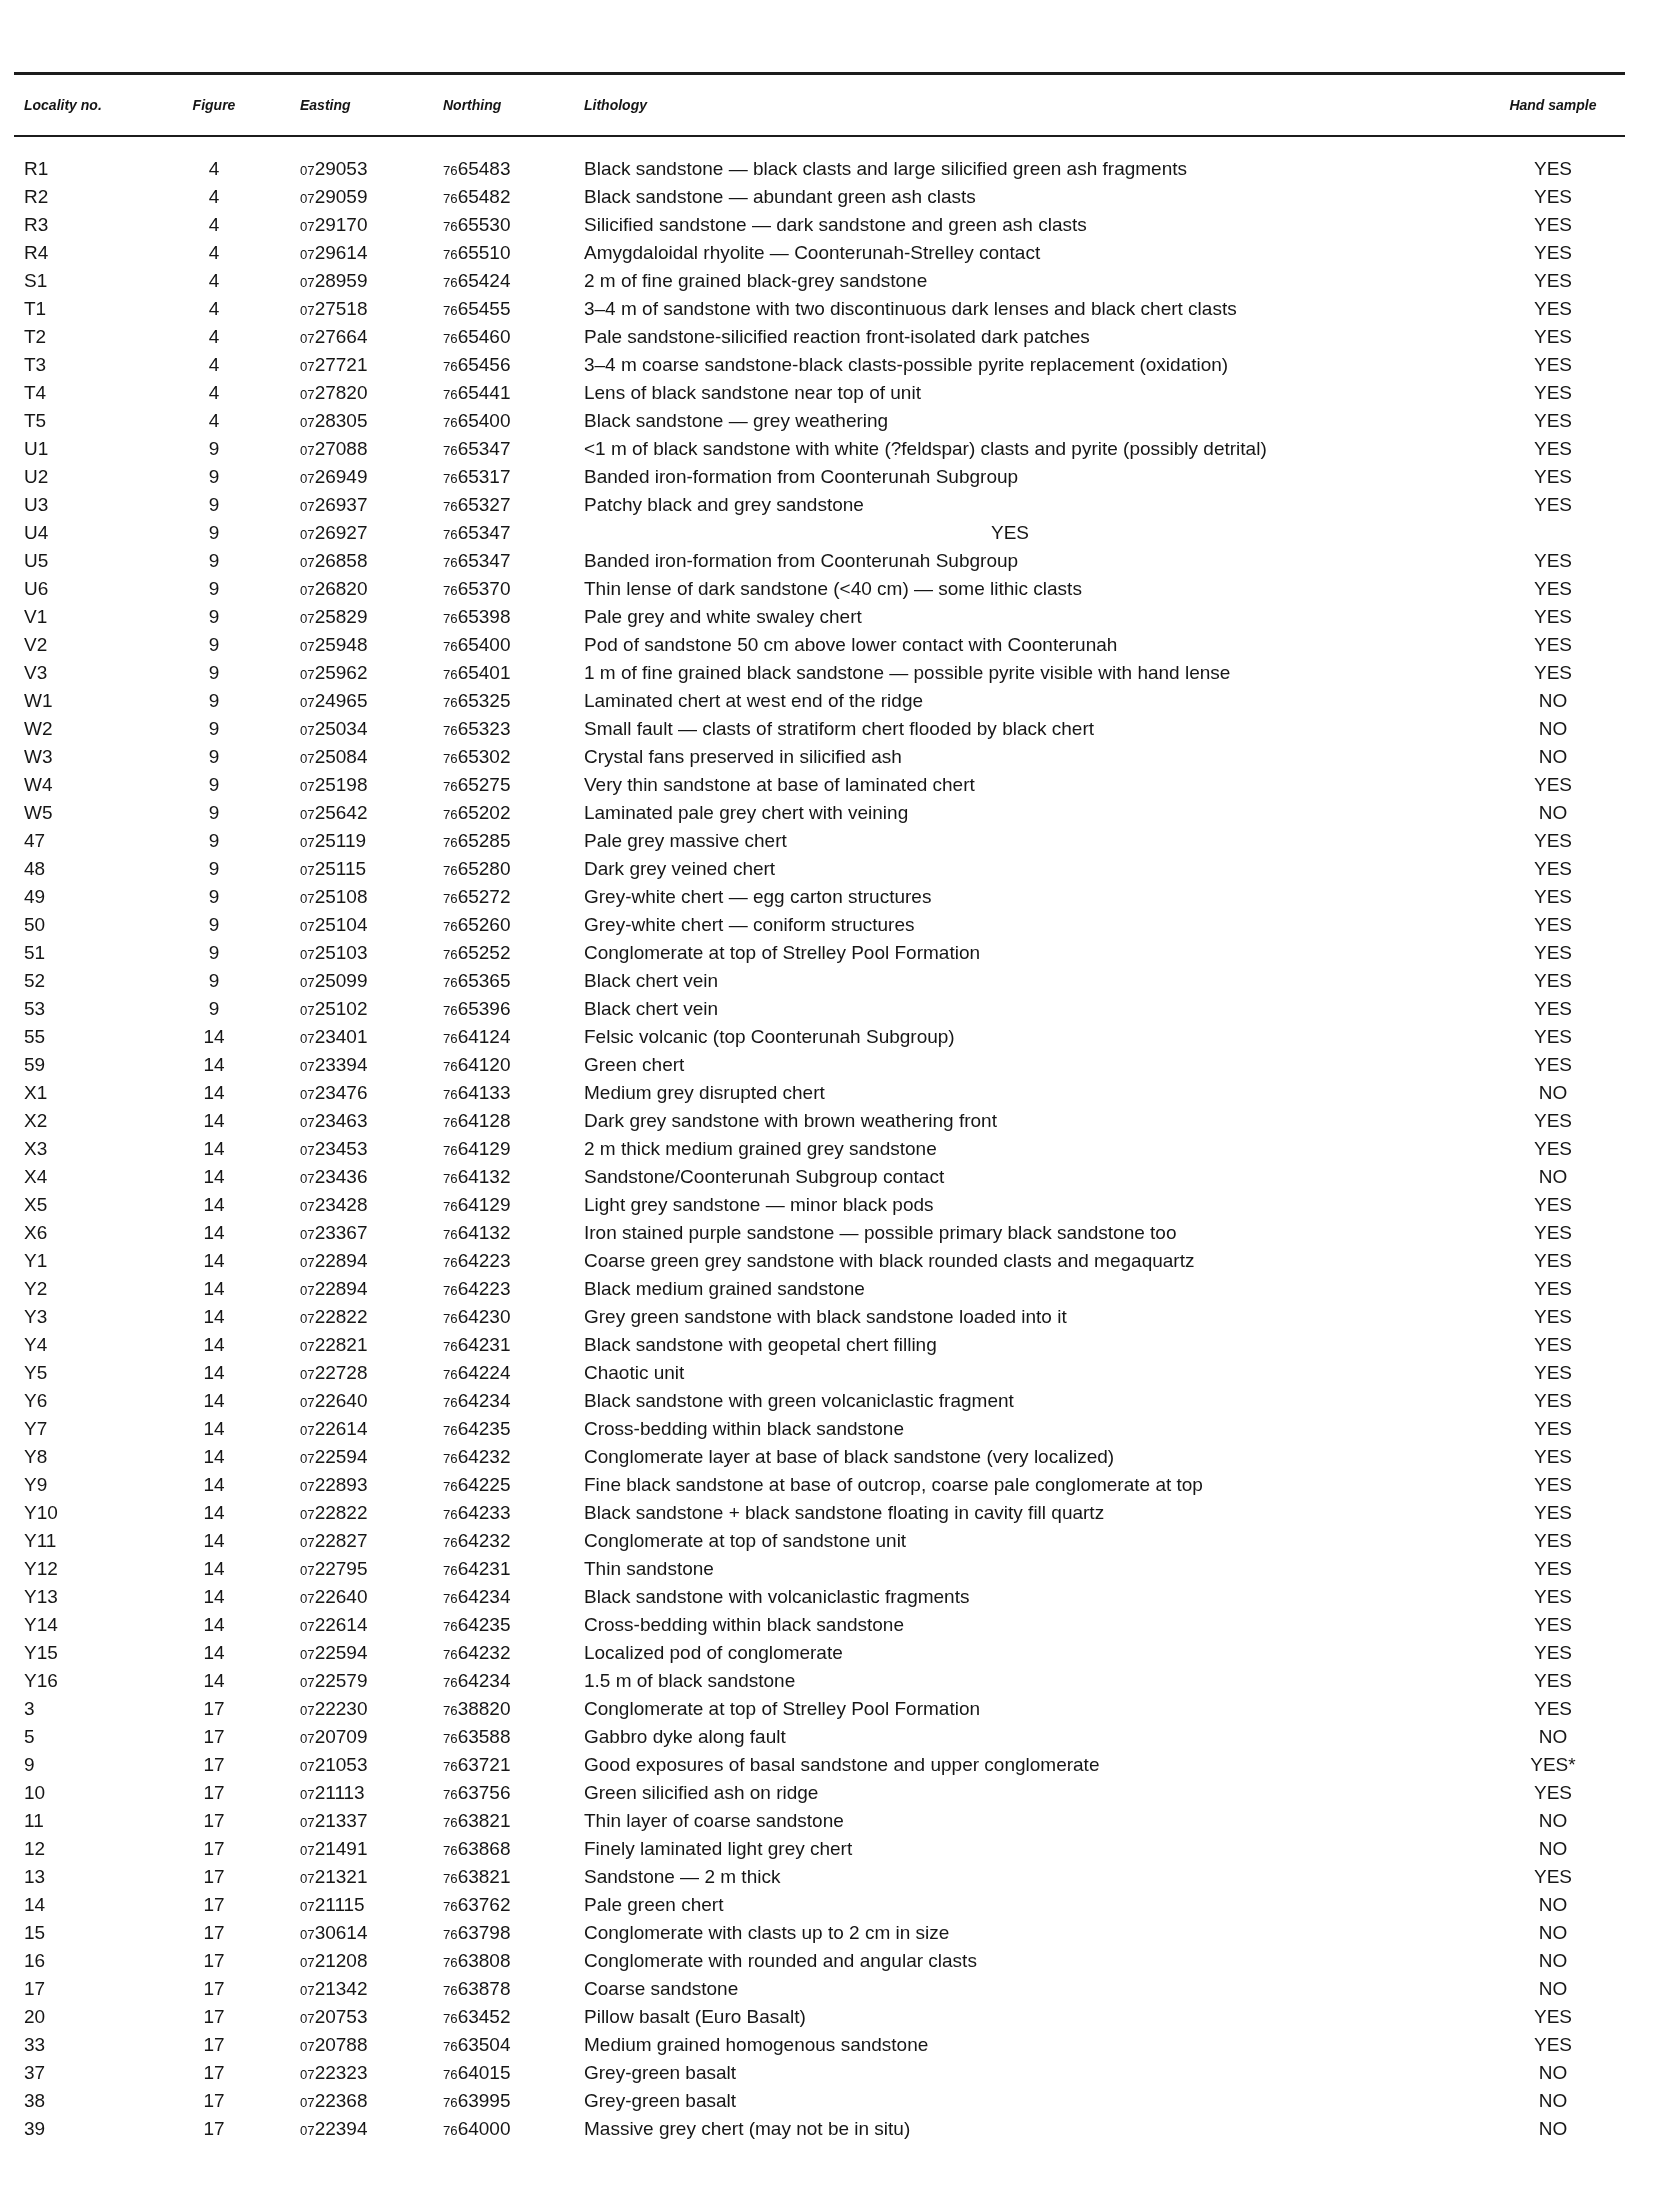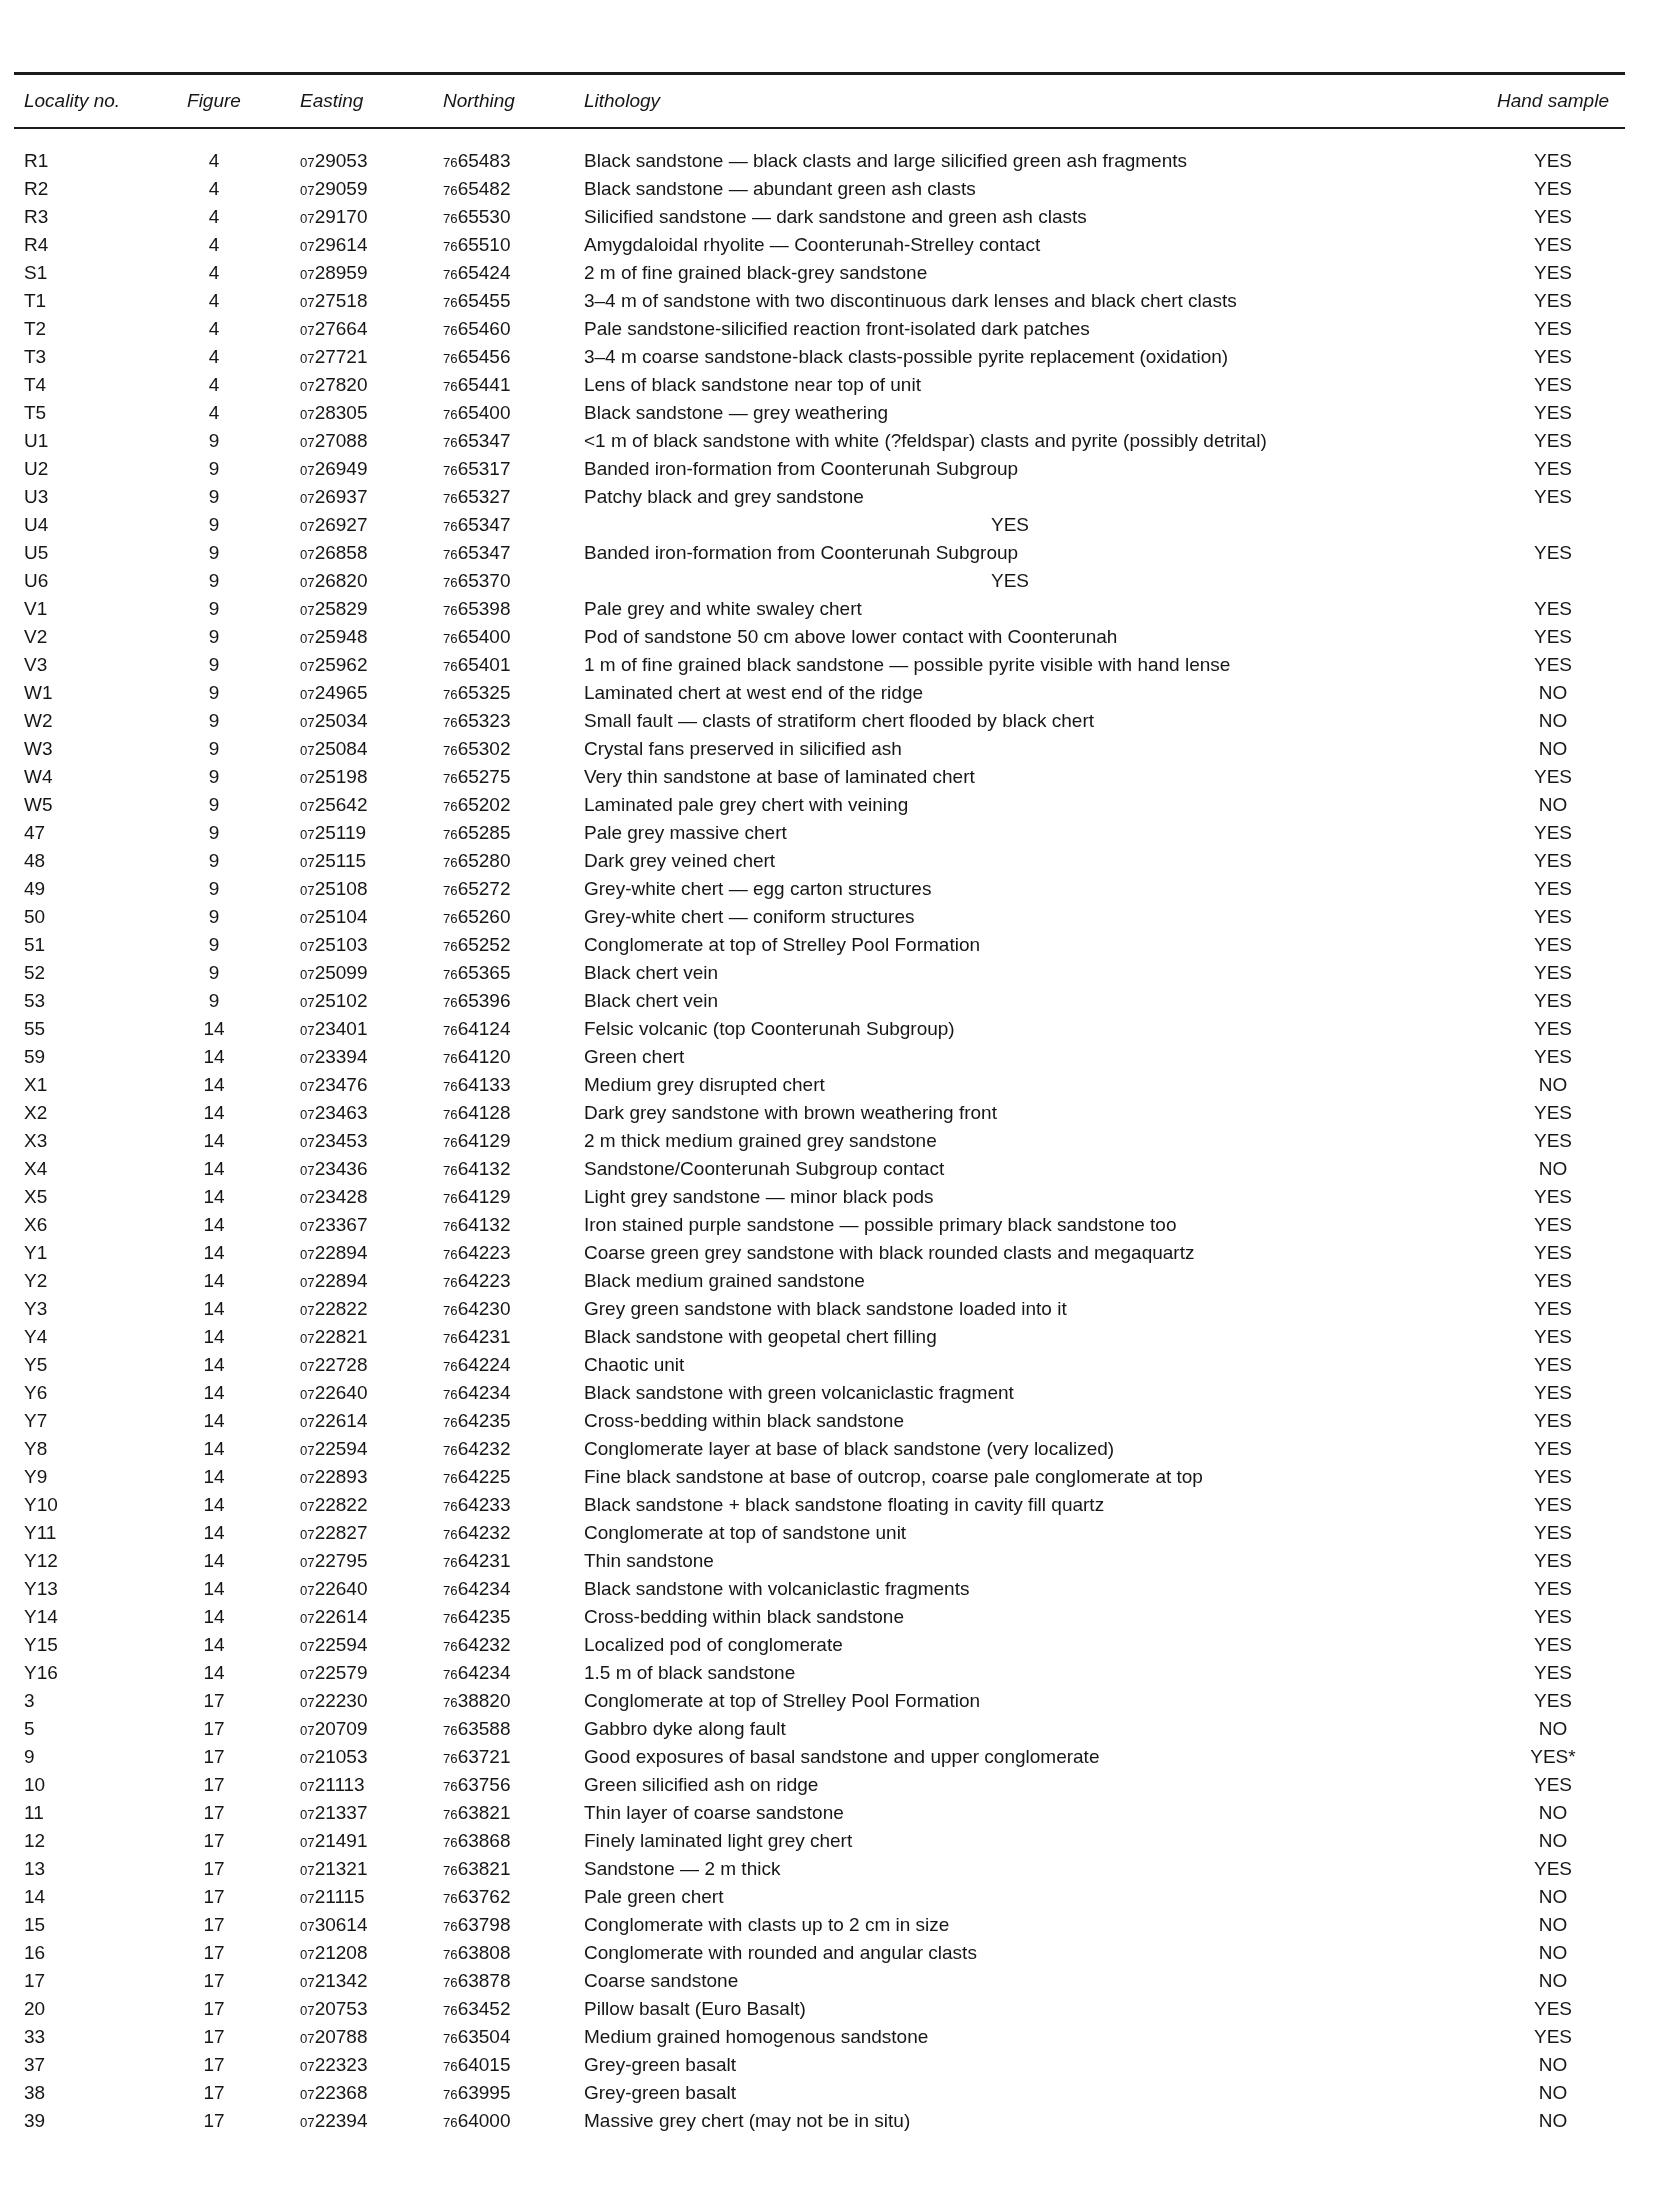--- a/index.html
+++ b/index.html
@@ -27,23 +27,24 @@
     height: 1.6px;
     background: #1c1c1c;
   }
   .grid-row {
     display: grid;
     grid-template-columns: 148px 84px 140px 141px 946px 140px;
     padding-left: 9.6px;
     align-items: center;
   }
   .header-row {
-    height: 52px;
+    height: 60px;
     font-style: italic;
-    font-size: 19px;
+    font-size: 14px;
+    font-weight: bold;
   }
   .cell-loc      { text-align: left; }
   .cell-fig      { text-align: center; }
   .cell-east     { text-align: left; padding-left: 44px; }
   .cell-north    { text-align: left; padding-left: 47px; }
   .cell-lith     { text-align: left; padding-left: 47px; white-space: nowrap; }
   .cell-sample   { text-align: center; }
   .tbody {
     padding-top: 18px;
   }
@@ -209,20 +210,21 @@
       <div class="cell-north"><span class="coord-prefix">76</span><span class="coord-main">65347</span></div>
       <div class="cell-lith">Banded iron-formation from Coonterunah Subgroup</div>
       <div class="cell-sample">YES</div>
     </div>
 
     <div class="grid-row data-row">
       <div class="cell-loc">U6</div>
       <div class="cell-fig">9</div>
       <div class="cell-east"><span class="coord-prefix">07</span><span class="coord-main">26820</span></div>
       <div class="cell-north"><span class="coord-prefix">76</span><span class="coord-main">65370</span></div>
+      <div class="cell-lith">Thin lense of dark sandstone (&lt;40 cm) — some lithic clasts</div>
       <div class="cell-sample">YES</div>
     </div>
 
     <div class="grid-row data-row">
       <div class="cell-loc">V1</div>
       <div class="cell-fig">9</div>
       <div class="cell-east"><span class="coord-prefix">07</span><span class="coord-main">25829</span></div>
       <div class="cell-north"><span class="coord-prefix">76</span><span class="coord-main">65398</span></div>
       <div class="cell-lith">Pale grey and white swaley chert</div>
       <div class="cell-sample">YES</div>

